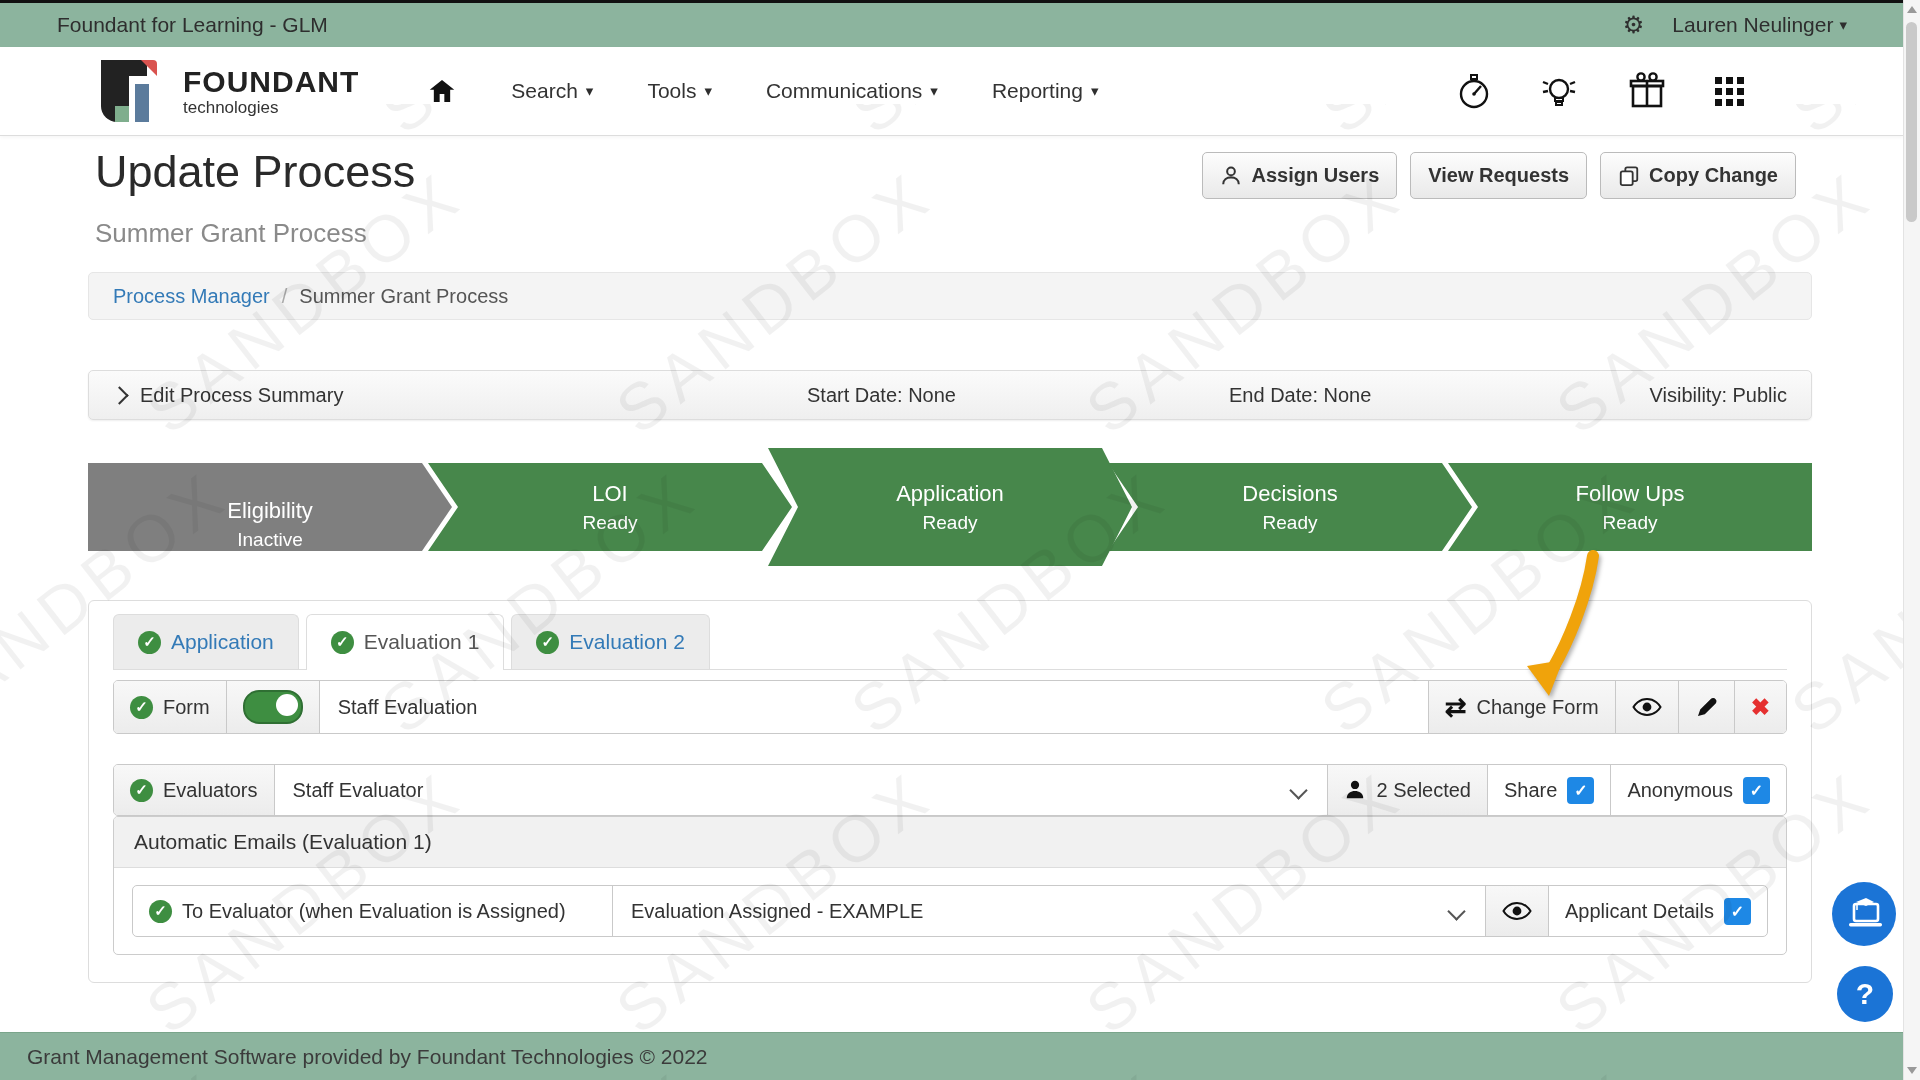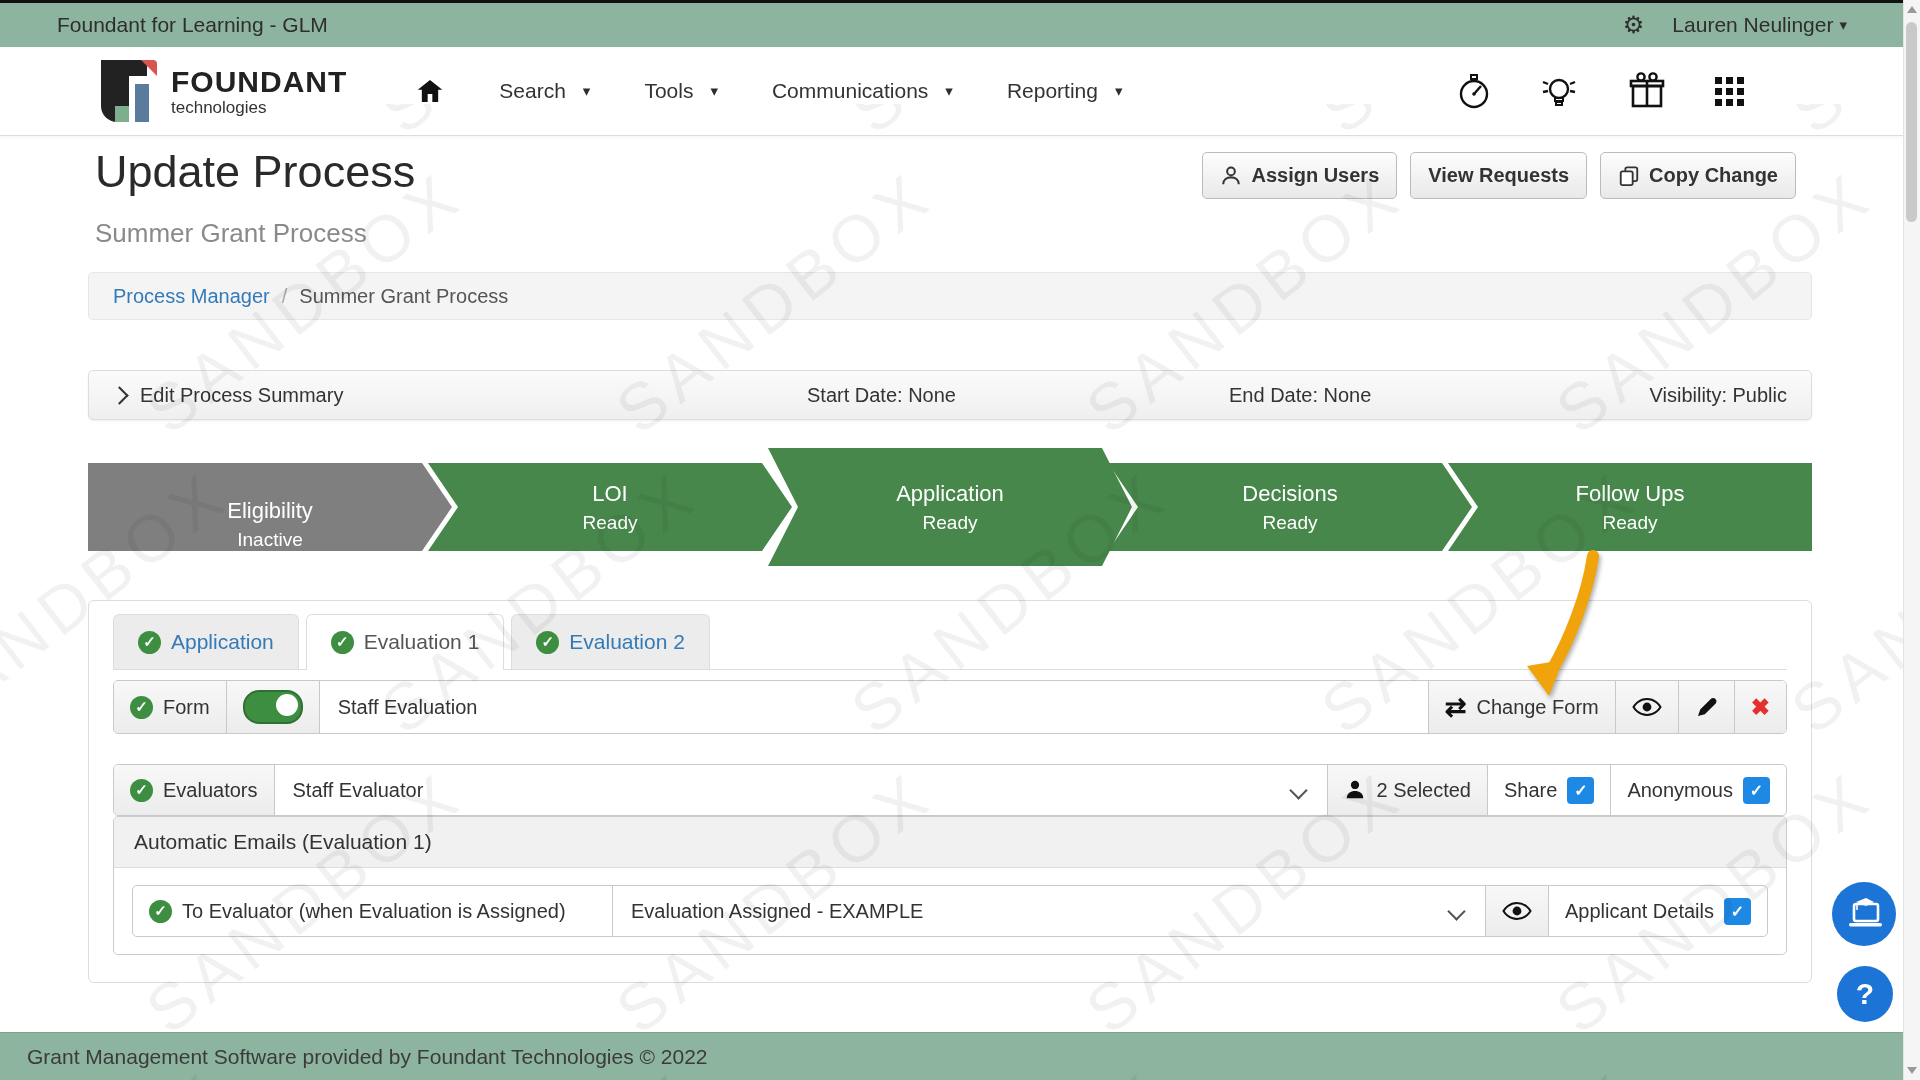--- a/index.html
+++ b/index.html
@@ -13,34 +13,34 @@
           display:flex;align-items:center;padding:0 57px;z-index:5;}
   .topbar-title{font-size:21px;color:#2e2e2e;}
   .topbar-right{margin-left:auto;display:flex;align-items:center;gap:28px;}
   .gear{font-size:24px;color:#2e2e2e;line-height:1;cursor:pointer;}
   .user-menu{font-size:21px;color:#2e2e2e;display:flex;align-items:center;gap:6px;cursor:pointer;}
   .caret{font-size:15px;color:#2e2e2e;}
 
   
   .navbar{position:absolute;top:47px;left:0;right:16px;height:88px;background:#fff;
           box-shadow:0 1px 0 #ddd,0 2px 4px rgba(0,0,0,.05);display:flex;align-items:center;z-index:5;}
-  .brand{display:flex;align-items:center;margin-left:95px;gap:14px;}
+  .brand{display:flex;align-items:center;margin-left:95px;gap:26px;}
   .logo-mark{position:relative;width:62px;height:62px;}
   .logo-f{position:absolute;left:6px;top:0;width:28px;height:62px;background:#222;
           border-bottom-left-radius:16px;}
   .logo-f::after{content:"";position:absolute;left:28px;top:0;width:18px;height:16px;background:#222;}
   .logo-red{position:absolute;left:46px;top:0;width:0;height:0;
             border-left:16px solid transparent;border-top:16px solid #d9534f;border-top-right-radius:4px;}
   .logo-blue{position:absolute;left:40px;top:24px;width:14px;height:38px;background:#5b7b9c;}
   .logo-green{position:absolute;left:20px;top:46px;width:14px;height:16px;background:#7fae8d;}
   .brand-text{display:flex;flex-direction:column;line-height:1;}
   .brand-name{font-size:30px;font-weight:bold;letter-spacing:1px;color:#222;}
   .brand-sub{font-size:17px;color:#333;margin-top:2px;}
   .nav-items{display:flex;align-items:center;gap:54px;margin-left:68px;font-size:21px;color:#333;}
-  .nav-item{display:flex;align-items:center;gap:17px;cursor:pointer;}
+  .nav-item{display:flex;align-items:center;gap:8px;cursor:pointer;}
   .nav-right{margin-left:auto;display:flex;align-items:center;gap:48px;margin-right:160px;}
   .nav-right svg{display:block;}
   .grid-icon{display:grid;grid-template-columns:repeat(3,7px);grid-template-rows:repeat(3,7px);gap:4px;cursor:pointer;}
   .grid-icon span{background:#111;}
 
   
   .page-title{position:absolute;left:95px;top:146px;font-size:45px;font-weight:500;color:#2a2a2a;}
   .page-subtitle{position:absolute;left:95px;top:218px;font-size:26px;color:#8a8a8a;}
   .top-actions{position:absolute;top:152px;right:124px;display:flex;gap:13px;z-index:3;}
   .btn{display:flex;align-items:center;gap:9px;padding:0 17px;height:47px;font-size:20px;color:#333;

